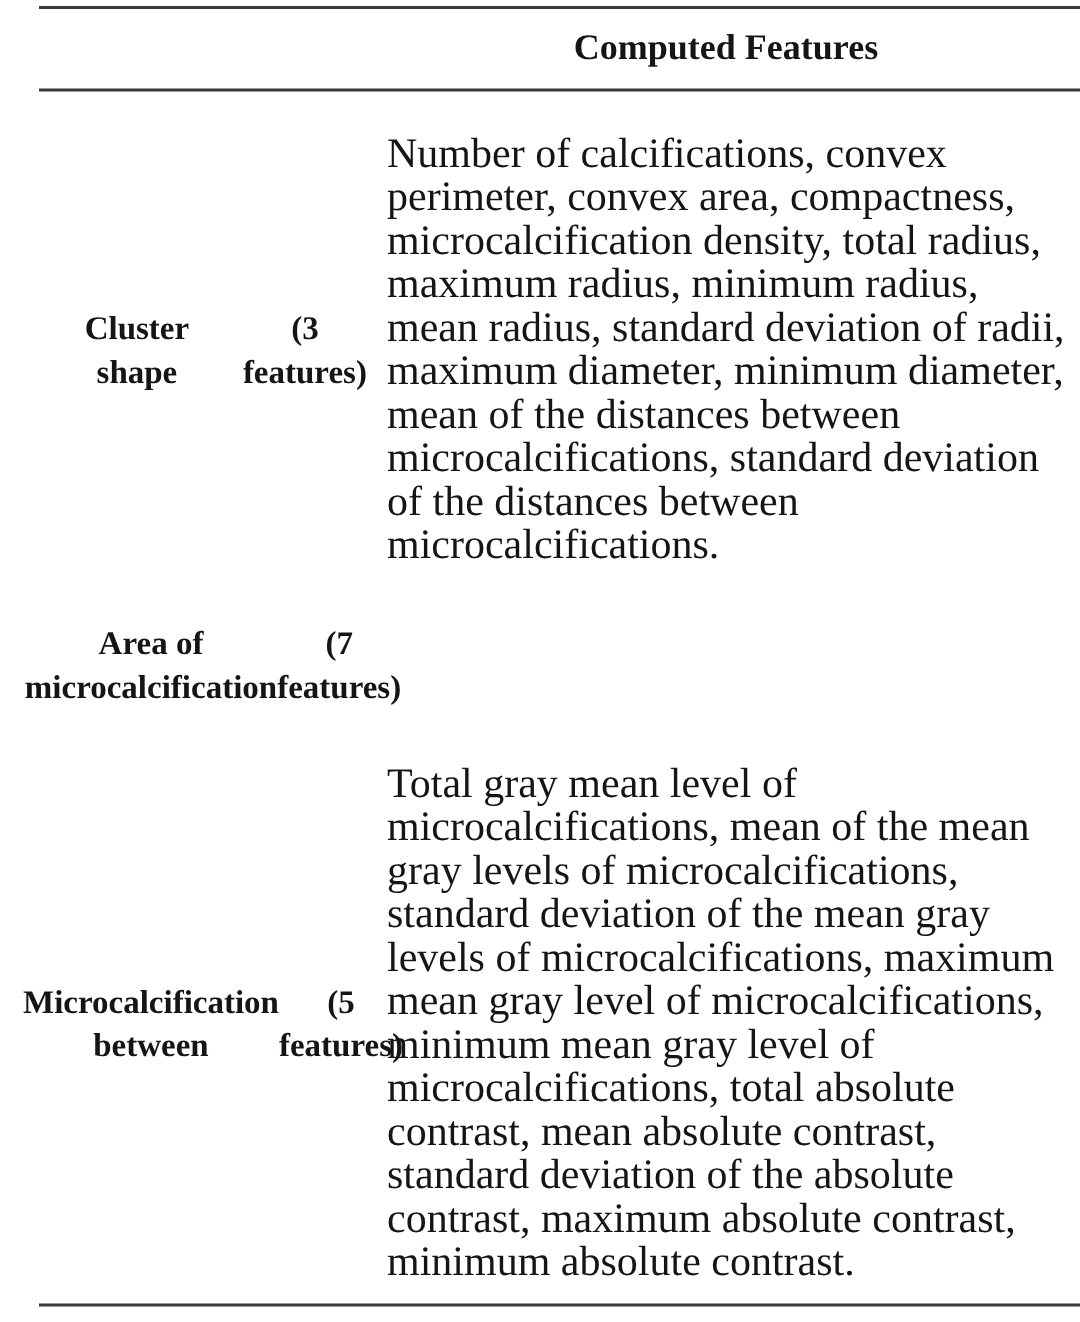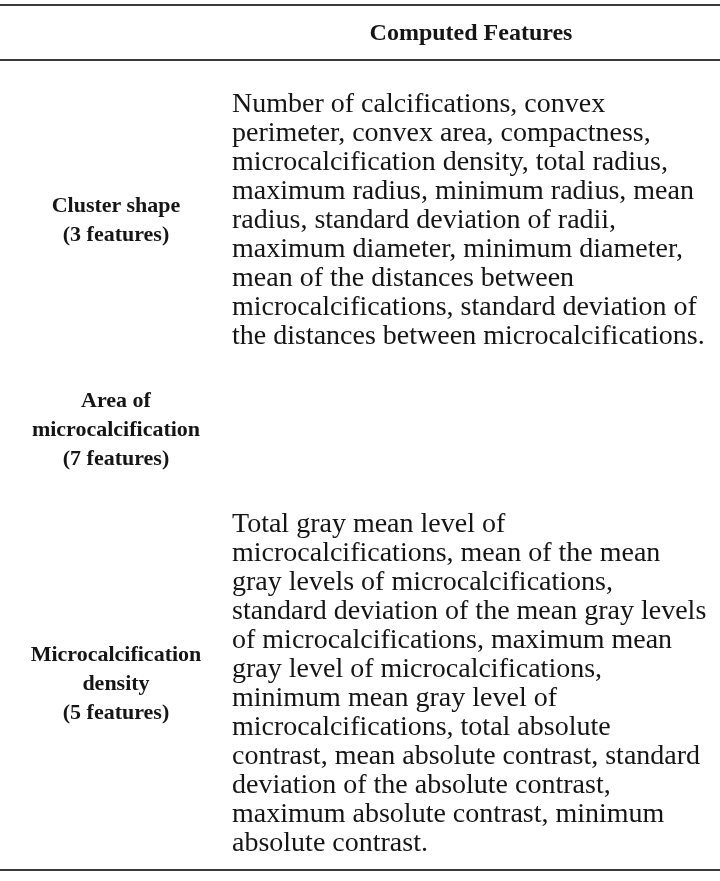--- a/index.html
+++ b/index.html
@@ -9,20 +9,21 @@
   }
   .page {
     width: 720px;
     height: 881px;
     background: #ffffff;
     box-sizing: border-box;
     padding-top: 4px;
     font-family: "Liberation Serif", "DejaVu Serif", serif;
     color: #151515;
     overflow: hidden;
+    padding-left: 26px;
   }
   .rule {
     height: 2px;
     background: #3a3a3a;
     width: 720px;
   }
   .header-row {
     display: flex;
     height: 53px;
     align-items: center;
@@ -47,21 +48,21 @@
   }
   .row.last {
     padding-bottom: 13px;
   }
   .cat-cell {
     width: 232px;
     flex: 0 0 232px;
     box-sizing: border-box;
     padding: 0 4px;
     display: flex;
-    flex-direction: column;
+    flex-direction: row;
     justify-content: center;
     align-items: center;
     text-align: center;
     font-weight: bold;
     font-size: 22px;
     line-height: 29px;
   }
   .feat-cell {
     flex: 1;
     box-sizing: border-box;
@@ -95,21 +96,21 @@
 
   <div class="row">
     <div class="cat-cell">
       <div>Area of microcalcification</div>
       <div>(7 features)</div>
     </div>
   </div>
 
   <div class="row last">
     <div class="cat-cell">
-      <div>Microcalcification density</div>
+      <div>Microcalcification between</div>
       <div>(5 features)</div>
     </div>
     <div class="feat-cell">Total gray mean level of microcalcifications, mean of the mean gray levels of microcalcifications, standard deviation of the mean gray levels of microcalcifications, maximum mean gray level of microcalcifications, minimum mean gray level of microcalcifications, total absolute contrast, mean absolute contrast, standard deviation of the absolute contrast, maximum absolute contrast, minimum absolute contrast.</div>
   </div>
 
   <div class="rule"></div>
 
 </div>
 
 </body></html>

